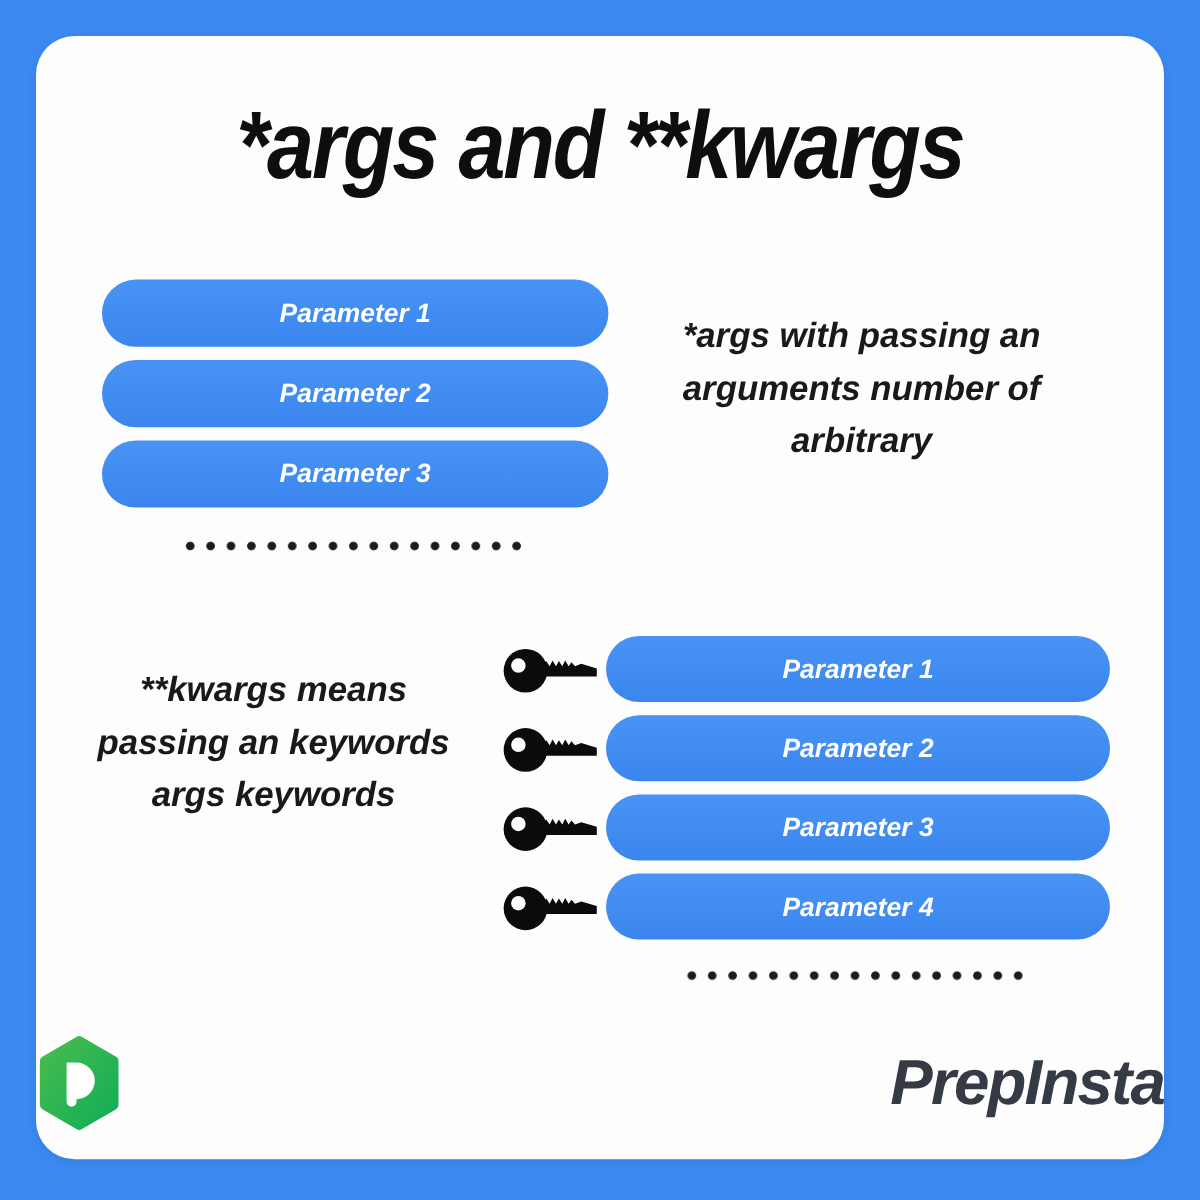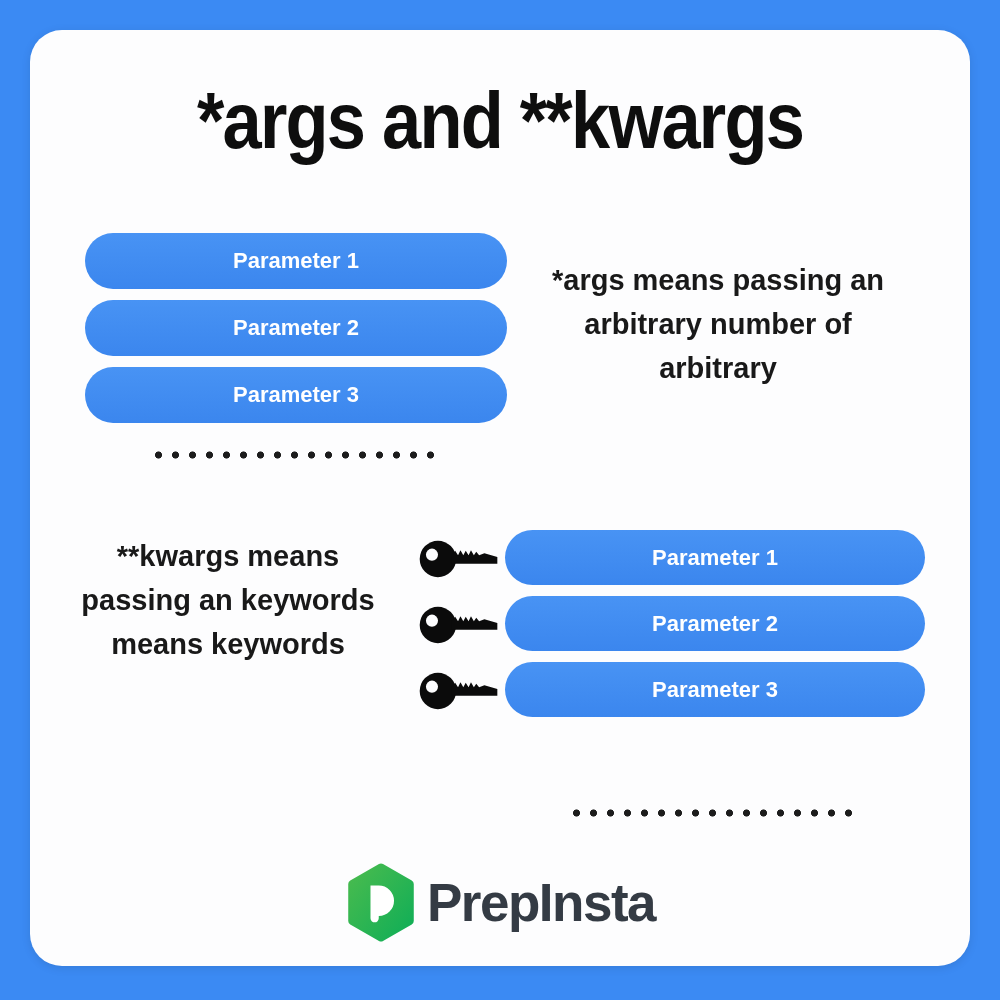--- a/index.html
+++ b/index.html
@@ -8,20 +8,21 @@
     --key-black:#0b0b0b; --brand-text:#343b44; --logo-green-light:#49bb4e; --logo-green-dark:#10ae57;
   }
   *{margin:0;padding:0;box-sizing:border-box;}
   html,body{width:1000px;height:1000px;overflow:hidden;}
   body{font-family:"Liberation Sans", sans-serif;background:var(--frame-blue);}
   .frame{position:relative;width:1000px;height:1000px;background:var(--frame-blue);}
   .card{
     position:absolute;left:30px;top:30px;width:940px;height:936px;
     background:var(--card-bg);border-radius:32px;
     box-shadow:0 2px 10px rgba(0,0,0,0.10);
+    font-style:italic;
   }
   .title{
     position:absolute;top:45px;left:0;width:100%;text-align:center;
     font-size:80px;font-weight:700;letter-spacing:-2px;color:var(--title-color);
     transform:scaleX(0.88);transform-origin:50% 50%;white-space:nowrap;
   }
   .pill{
     height:56px;border-radius:28px;
     background:linear-gradient(180deg,var(--pill-blue-light),var(--pill-blue));
     color:var(--pill-text);font-size:22px;font-weight:700;
@@ -31,26 +32,26 @@
   .dots{
     position:absolute;width:289px;height:8px;
     background-image:radial-gradient(circle,var(--dot-color) 3.2px,transparent 3.9px);
     background-size:17px 8px;background-position:center;
   }
   .dots-1{left:120px;top:421px;}
   .dots-2{left:538px;top:779px;}
   .desc{position:absolute;text-align:center;font-size:29px;font-weight:700;color:var(--text-dark);line-height:44px;}
   .desc div{white-space:nowrap;}
   .args-desc{left:488px;top:228px;width:400px;}
-  .kwargs-desc{left:35px;top:504px;width:326px;}
+  .kwargs-desc{left:35px;top:523px;width:326px;}
   .kwargs-rows{position:absolute;left:388px;top:500px;display:flex;flex-direction:column;gap:11px;}
   .krow{display:flex;align-items:center;height:55px;}
   .key{width:82px;height:46px;margin-right:5px;flex:none;color:var(--key-black);}
   .pill-r{width:420px;height:55px;flex:none;}
-  .brand{position:absolute;left:0;top:833px;width:100%;display:flex;align-items:center;justify-content:center;gap:10px;}
+  .brand{position:absolute;left:0;top:833px;width:100%;display:flex;align-items:center;justify-content:space-between;gap:10px;}
   .brand-logo-svg{width:72px;height:79px;flex:none;}
   .brand-name{font-size:53px;font-weight:700;letter-spacing:-1.5px;color:var(--brand-text);}
   .hidden-defs{position:absolute;width:0;height:0;overflow:hidden;}
 </style>
 </head>
 <body>
 
 <svg class="hidden-defs" aria-hidden="true">
   <symbol id="key-sym" viewBox="0 0 84 48">
     <circle cx="20" cy="25" r="19" fill="currentColor"></circle>
@@ -66,49 +67,55 @@
 
     <div class="pills-left">
       <div class="pill">Parameter 1</div>
       <div class="pill">Parameter 2</div>
       <div class="pill">Parameter 3</div>
     </div>
 
     <div class="dots dots-1"></div>
 
     <div class="desc args-desc">
-      <div>*args means passing an</div>
-      <div>arbitrary number of</div>
+      <div>*args with passing an</div>
+      <div>arguments number of</div>
       <div>arbitrary</div>
     </div>
 
     <div class="desc kwargs-desc">
       <div>**kwargs means</div>
       <div>passing an keywords</div>
-      <div>means keywords</div>
+      <div>args keywords</div>
     </div>
 
     <div class="kwargs-rows">
       <div class="krow">
         <svg class="key" viewBox="0 0 84 48">
             <use href="#key-sym"></use>
           </svg>
         <div class="pill pill-r">Parameter 1</div>
       </div>
       <div class="krow">
         <svg class="key" viewBox="0 0 84 48">
             <use href="#key-sym"></use>
           </svg>
         <div class="pill pill-r">Parameter 2</div>
       </div>
       <div class="krow">
         <svg class="key" viewBox="0 0 84 48">
             <use href="#key-sym"></use>
           </svg>
         <div class="pill pill-r">Parameter 3</div>
+      </div>
+      <div class="krow">
+        <svg class="key" viewBox="0 0 84 48">
+            <use href="#key-sym"></use>
+          </svg>
+        <div class="pill pill-r">Parameter 4</div>
       </div>
     </div>
 
     <div class="dots dots-2"></div>
 
     <div class="brand">
       <svg class="brand-logo-svg" viewBox="0 0 80 88">
         <defs>
           <linearGradient id="hexg" x1="0" y1="0" x2="1" y2="1">
             <stop offset="0" stop-color="var(--logo-green-light,#49bb4e)"></stop>

